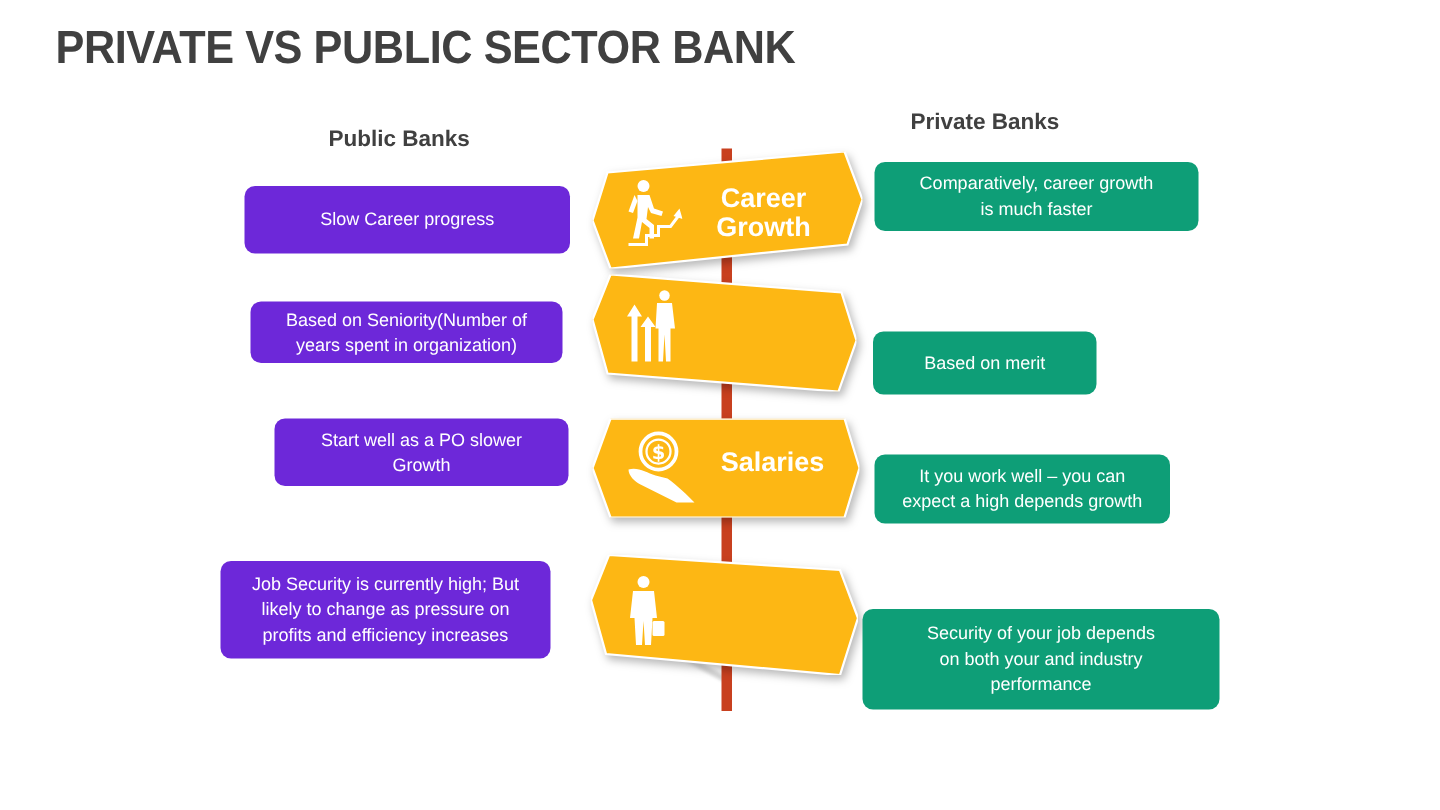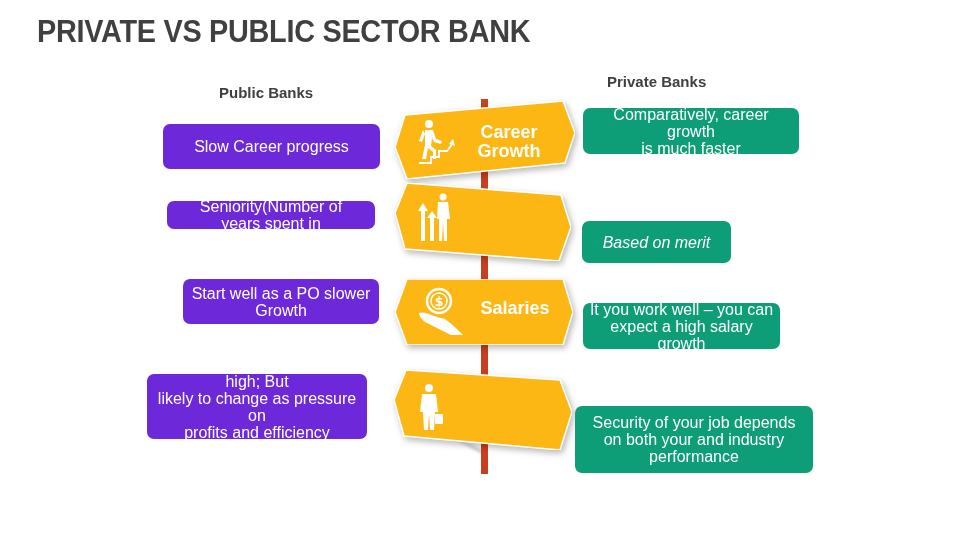--- a/index.html
+++ b/index.html
@@ -27,21 +27,21 @@
       filter: drop-shadow(2px 3px 3px rgba(0,0,0,0.28));
     }
     .sign svg.shape { position: absolute; left: 0; top: 0; width: 100%; height: 100%; }
     .sign .label {
       position: absolute; color: #ffffff; font-weight: bold; font-size: 18px;
       text-align: center; line-height: 19px; white-space: pre-line;
     }
     .sign .icon { position: absolute; }
     .box {
       position: absolute; border-radius: 7px; color: #ffffff;
-      font-size: 16px; line-height: 17px; text-align: center;
+      font-size: 12px; line-height: 17px; text-align: center;
       display: flex; align-items: center; justify-content: center;
       white-space: pre-line; box-sizing: border-box; padding: 2px 6px;
     }
     .box.public { background: #6d28d9; }
     .box.private { background: #0e9e77; }
     .shadow-line {
       position: absolute; left: 448px; top: 432px; width: 42px; height: 4px;
       background: linear-gradient(90deg, rgba(0,0,0,0.05), rgba(0,0,0,0.18));
       transform: rotate(28deg); transform-origin: left center; filter: blur(1px);
     }
@@ -101,28 +101,28 @@
     <polygon points="12,0 166,10 178,42 166,80 10,66 0,30" fill="#fdb714" stroke="#ffffff" stroke-width="1.5"></polygon>
   </svg>
   <svg class="icon" style="left:24px; top:14px; width:26px; height:48px;" viewBox="0 0 26 48">
     <circle cx="11" cy="4" r="4" fill="#fff"></circle>
     <path d="M4 10 L18 10 L20 28 L17 28 L16 46 L12 46 L11 30 L10 46 L6 46 L5 28 L2 28 Z" fill="#fff"></path>
     <rect x="17" y="30" width="8" height="10" rx="1" fill="#fff"></rect>
   </svg>
 </div>
 
 <div class="box public" style="left:163px; top:124px; width:217px; height:45px;">Slow Career progress</div>
-<div class="box public" style="left:167px; top:201px; width:208px; height:28px;">Based on Seniority(Number of
+<div class="box public" style="left:167px; top:201px; width:208px; height:41px;">Based on Seniority(Number of
 years spent in organization)</div>
 <div class="box public" style="left:183px; top:279px; width:196px; height:45px;">Start well as a PO slower
 Growth</div>
 <div class="box public" style="left:147px; top:374px; width:220px; height:65px;">Job Security is currently high; But
 likely to change as pressure on
 profits and efficiency increases</div>
 
 <div class="box private" style="left:583px; top:108px; width:216px; height:46px;">Comparatively, career growth
 is much faster</div>
-<div class="box private" style="left:582px; top:221px; width:149px; height:42px;font-style:italic;">Based on merit</div>
+<div class="box private" style="left:582px; top:221px; width:149px; height:42px;">Based on merit</div>
 <div class="box private" style="left:583px; top:303px; width:197px; height:46px;">It you work well – you can
-expect a high salary growth</div>
+expect a high depends growth</div>
 <div class="box private" style="left:575px; top:406px; width:238px; height:67px;text-align:center;">Security of your job depends
 on both your and industry
 performance</div>
 
 </body></html>

